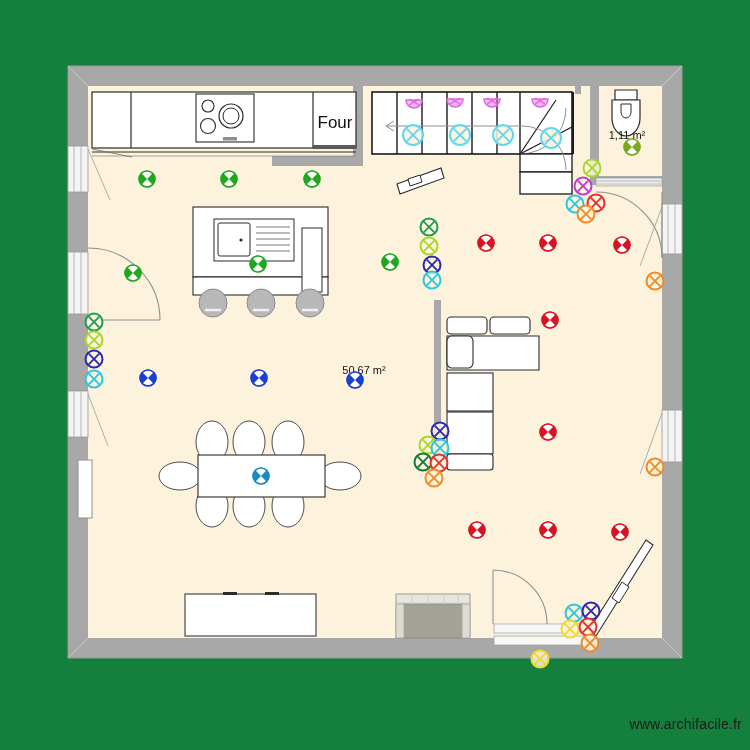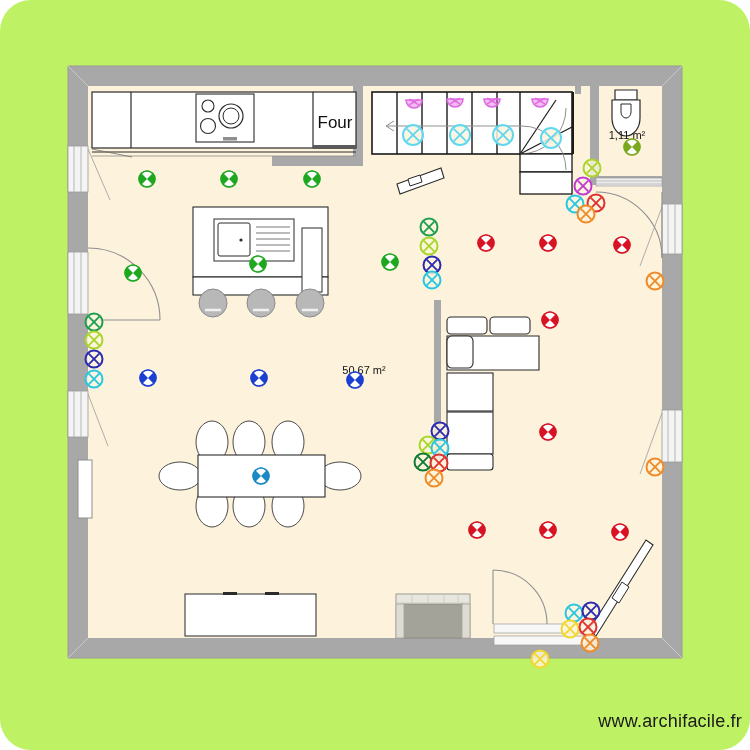--- a/index.html
+++ b/index.html
@@ -1,20 +1,20 @@
 <!DOCTYPE html>
 <html><head>
 <meta charset="utf-8">
 <style>
   html,body{margin:0;padding:0;background:#ffffff;}
   body{width:750px;height:750px;overflow:hidden;
        font-family:"Liberation Sans", sans-serif;}
-  #plan{position:relative;width:750px;height:750px;background:#bef264;border-radius:31px;}
+  #plan{position:relative;width:750px;height:750px;background:#15803d;}
   svg{display:block;}
-  .wm{position:absolute;right:8px;bottom:18px;font-size:18px;color:#1a1a1a;
+  .wm{position:absolute;right:8px;bottom:18px;font-size:14px;color:#1a1a1a;
       font-family:"Liberation Sans", sans-serif;letter-spacing:.2px;}
   .lbl{font-family:"Liberation Sans", sans-serif;font-size:11px;fill:#111;}
   .lbl-four{font-family:"Liberation Sans", sans-serif;font-size:17px;fill:#111;}
 </style>
 </head>
 <body>
 
 <div id="plan">
 
 <svg width="750" height="750" viewBox="0 0 750 750">

